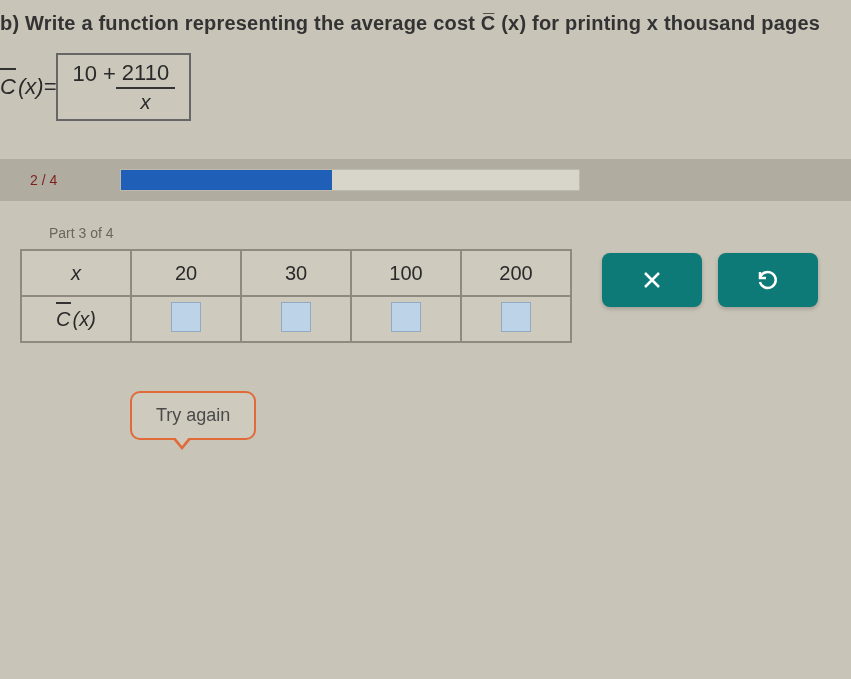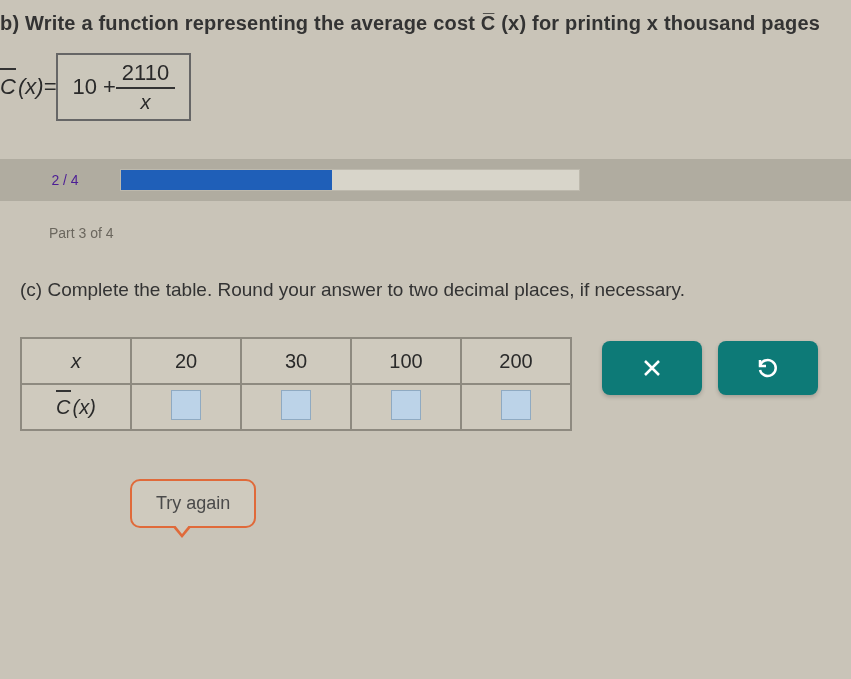--- a/index.html
+++ b/index.html
@@ -36,21 +36,21 @@
   .cbar::before {
     content: "";
     position: absolute;
     top: -6px; left: 0; right: 0;
     border-top: 2px solid #333;
   }
   .boxed {
     border: 2px solid #666;
     padding: 6px 14px;
     display: inline-flex;
-    align-items: center;
+    align-items: flex-start;
     font-style: normal;
     background: rgba(255,255,255,0.05);
   }
   .frac {
     display: inline-flex;
     flex-direction: column;
     align-items: center;
     margin-left: 0;
     line-height: 1.1;
   }
@@ -62,23 +62,22 @@
     padding: 10px 0;
   }
   .progress-row {
     display: flex;
     align-items: center;
     gap: 20px;
     padding-left: 30px;
   }
   .step-label {
     font-size: 14px;
-    color: #4c1d95;
+    color: #7f1d1d;
     width: 70px;
-    text-align: center;
   }
   .progress {
     flex: none;
     width: 460px;
     height: 22px;
     background: #d8d5ca;
     border: 1px solid #bdb9ad;
     position: relative;
   }
   .progress .fill {
@@ -197,21 +196,20 @@
     <div class="progress-row">
       <div class="step-label">2 / 4</div>
       <div class="progress">
         <div class="fill" id="progress-fill" style="width: 46%;"></div>
       </div>
     </div>
   </div>
   <div class="part-label-row">Part 3 of 4</div>
 
   <div class="part-c">
-    <div class="prompt-c">(c) Complete the table. Round your answer to two decimal places, if necessary.</div>
 
     <div class="table-row">
       <table class="data">
         <tbody>
             <tr>
           <th class="rowhead">x</th>
           <td>20</td>
           <td>30</td>
           <td>100</td>
           <td>200</td>

